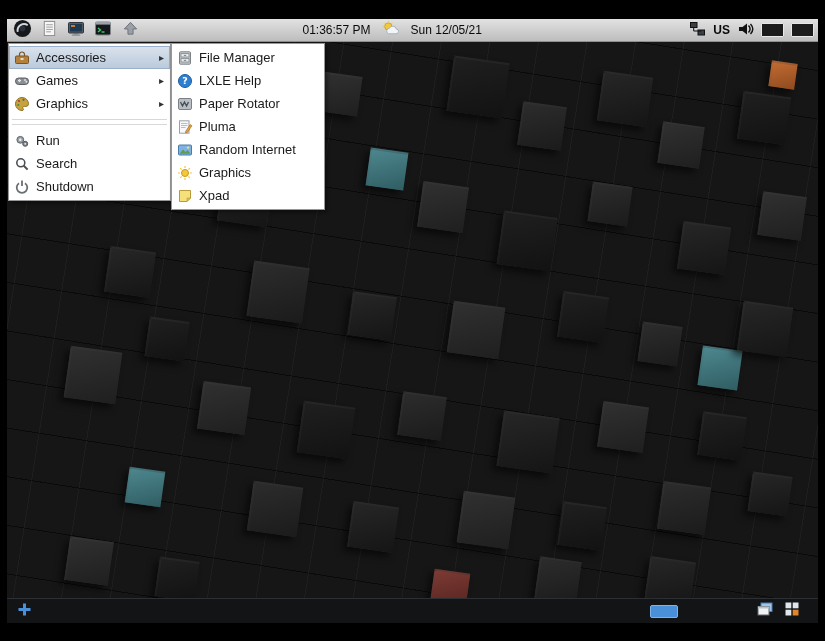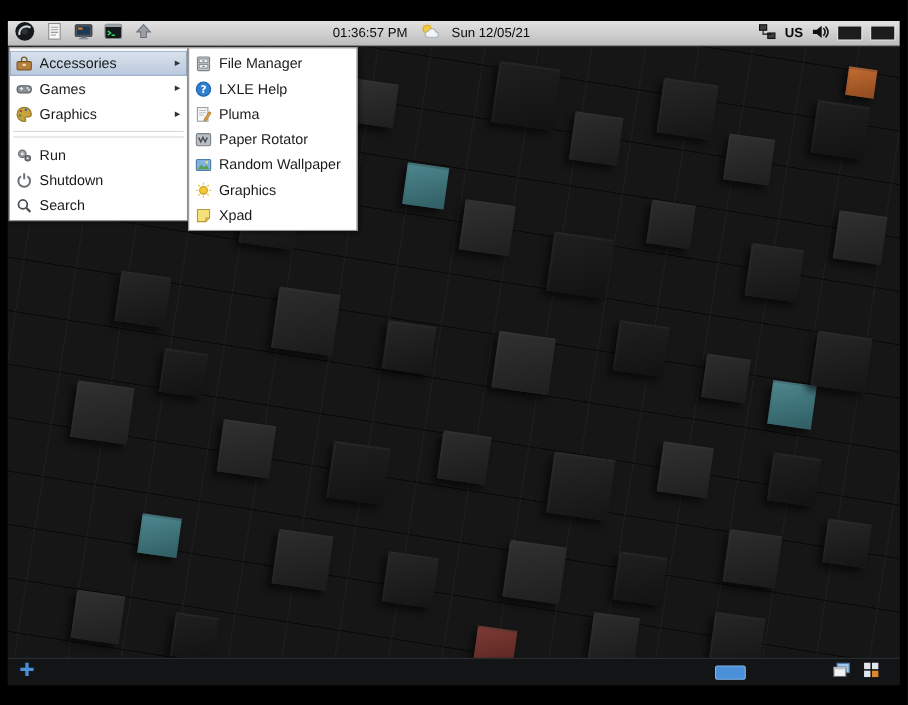--- a/index.html
+++ b/index.html
@@ -253,35 +253,35 @@
             <circle cx="11.2" cy="10.8" r="2.5" fill="#7d8388" stroke="#55595d"></circle>
             <circle cx="11.2" cy="10.8" r="0.9" fill="#f0f2f4"></circle>
           </svg>
       </span>
       <span class="mi-label">Run</span>
     </div>
 
     <div class="menu-item">
       <span class="mi-icon">
         <svg width="16" height="16" viewBox="0 0 16 16">
+            <circle cx="6.8" cy="6.8" r="4" fill="none" stroke="#4a4f54" stroke-width="1.6"></circle>
+            <line x1="9.8" y1="9.8" x2="13.6" y2="13.6" stroke="#4a4f54" stroke-width="2"></line>
+          </svg>
+      </span>
+      <span class="mi-label">Search</span>
+    </div>
+
+    <div class="menu-item">
+      <span class="mi-icon">
+        <svg width="16" height="16" viewBox="0 0 16 16">
             <path d="M5 4.2 a5.3 5.3 0 1 0 6 0" fill="none" stroke="#6a6f74" stroke-width="1.8"></path>
             <line x1="8" y1="1.6" x2="8" y2="7" stroke="#6a6f74" stroke-width="1.8"></line>
           </svg>
       </span>
       <span class="mi-label">Shutdown</span>
-    </div>
-
-    <div class="menu-item">
-      <span class="mi-icon">
-        <svg width="16" height="16" viewBox="0 0 16 16">
-            <circle cx="6.8" cy="6.8" r="4" fill="none" stroke="#4a4f54" stroke-width="1.6"></circle>
-            <line x1="9.8" y1="9.8" x2="13.6" y2="13.6" stroke="#4a4f54" stroke-width="2"></line>
-          </svg>
-      </span>
-      <span class="mi-label">Search</span>
     </div>
   </div>
 
   <div class="submenu">
 
     <div class="menu-item">
       <span class="mi-icon">
         <svg width="16" height="16" viewBox="0 0 16 16">
             <rect x="2.5" y="1.8" width="11" height="12.4" rx="1" fill="#c7ccd1" stroke="#7d8287"></rect>
             <rect x="4" y="3.6" width="8" height="3.4" fill="#eef1f3" stroke="#8b9095"></rect>
@@ -300,49 +300,49 @@
             <circle cx="8" cy="8" r="6.5" fill="#2f7fd0" stroke="#1c5ea0"></circle>
             <text x="8" y="11.4" text-anchor="middle" font-size="9.5" font-weight="bold" fill="#fff" font-family="DejaVu Sans, sans-serif">?</text>
           </svg>
       </span>
       <span class="mi-label">LXLE Help</span>
     </div>
 
     <div class="menu-item">
       <span class="mi-icon">
         <svg width="16" height="16" viewBox="0 0 16 16">
+            <rect x="1.5" y="2.5" width="13" height="11" rx="1.5" fill="#b9bfc5" stroke="#7c8187"></rect>
+            <polyline points="3.5,6 5.5,10 7.5,6 9.5,10 11.5,6" fill="none" stroke="#4b5055" stroke-width="1.4"></polyline>
+          </svg>
+      </span>
+      <span class="mi-label">Paper Rotator</span>
+    </div>
+
+    <div class="menu-item">
+      <span class="mi-icon">
+        <svg width="16" height="16" viewBox="0 0 16 16">
             <rect x="2.5" y="1.8" width="9.5" height="12.4" fill="#f7f8f9" stroke="#9aa0a5"></rect>
             <line x1="4" y1="4.5" x2="10.5" y2="4.5" stroke="#b8bdc2"></line>
             <line x1="4" y1="6.5" x2="10.5" y2="6.5" stroke="#b8bdc2"></line>
             <line x1="4" y1="8.5" x2="8.5" y2="8.5" stroke="#b8bdc2"></line>
             <path d="M8.8 12.2 L13.2 5.6 l1.7 1.1 L10.5 13.3 l-2 0.5 z" fill="#e8a33d" stroke="#a06a1e" stroke-width="0.7"></path>
           </svg>
       </span>
       <span class="mi-label">Pluma</span>
     </div>
 
     <div class="menu-item">
       <span class="mi-icon">
         <svg width="16" height="16" viewBox="0 0 16 16">
-            <rect x="1.5" y="2.5" width="13" height="11" rx="1.5" fill="#b9bfc5" stroke="#7c8187"></rect>
-            <polyline points="3.5,6 5.5,10 7.5,6 9.5,10 11.5,6" fill="none" stroke="#4b5055" stroke-width="1.4"></polyline>
-          </svg>
-      </span>
-      <span class="mi-label">Paper Rotator</span>
-    </div>
-
-    <div class="menu-item">
-      <span class="mi-icon">
-        <svg width="16" height="16" viewBox="0 0 16 16">
             <rect x="1.5" y="3" width="13" height="10" rx="1" fill="#7fb2e0" stroke="#4b7dab"></rect>
             <path d="M2.5 11.8 L6 7.5 L8.5 10 L10.5 8 L13.5 11.8 z" fill="#5f9e4f"></path>
             <circle cx="11" cy="5.6" r="1.2" fill="#f4e06a"></circle>
           </svg>
       </span>
-      <span class="mi-label">Random Wallpaper</span>
+      <span class="mi-label">Random Internet</span>
     </div>
 
 
     <div class="menu-item">
       <span class="mi-icon">
         <svg width="16" height="16" viewBox="0 0 16 16">
             <circle cx="8" cy="8" r="3.5" fill="#f4c838" stroke="#c79a1f"></circle>
             <g stroke="#f4c838" stroke-width="1.2">
               <line x1="8" y1="1" x2="8" y2="3"></line>
               <line x1="8" y1="13" x2="8" y2="15"></line>

